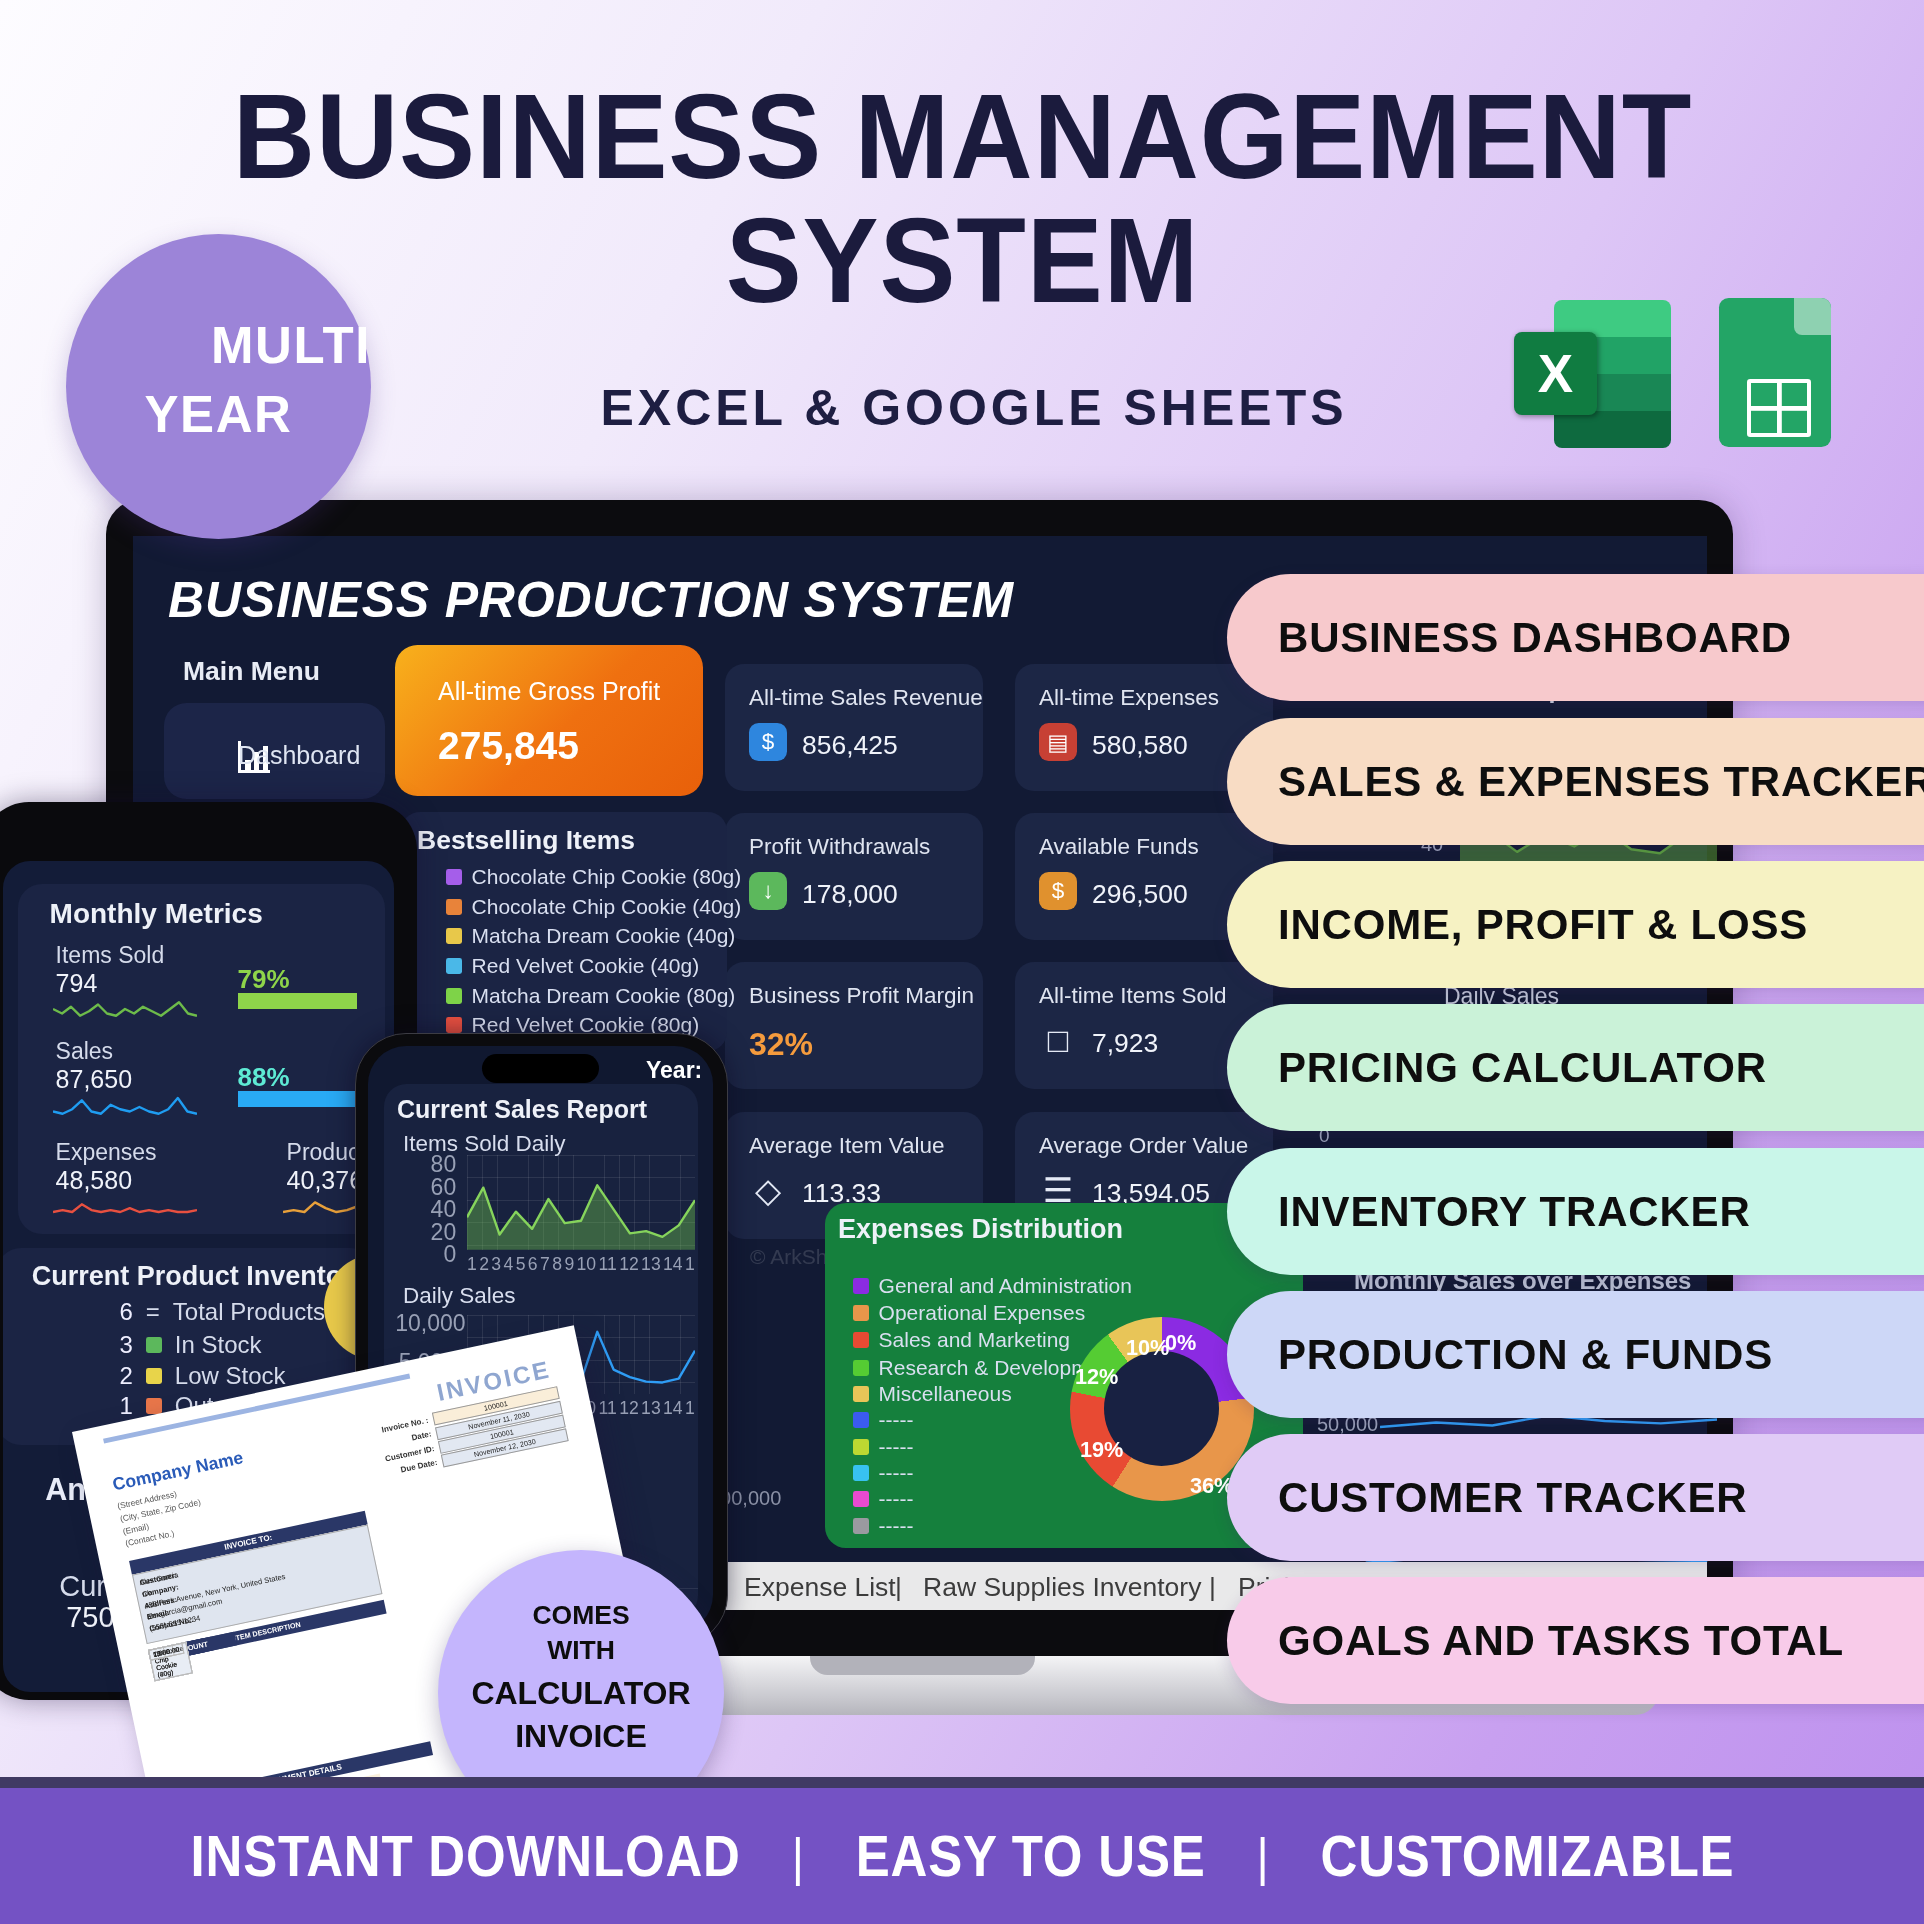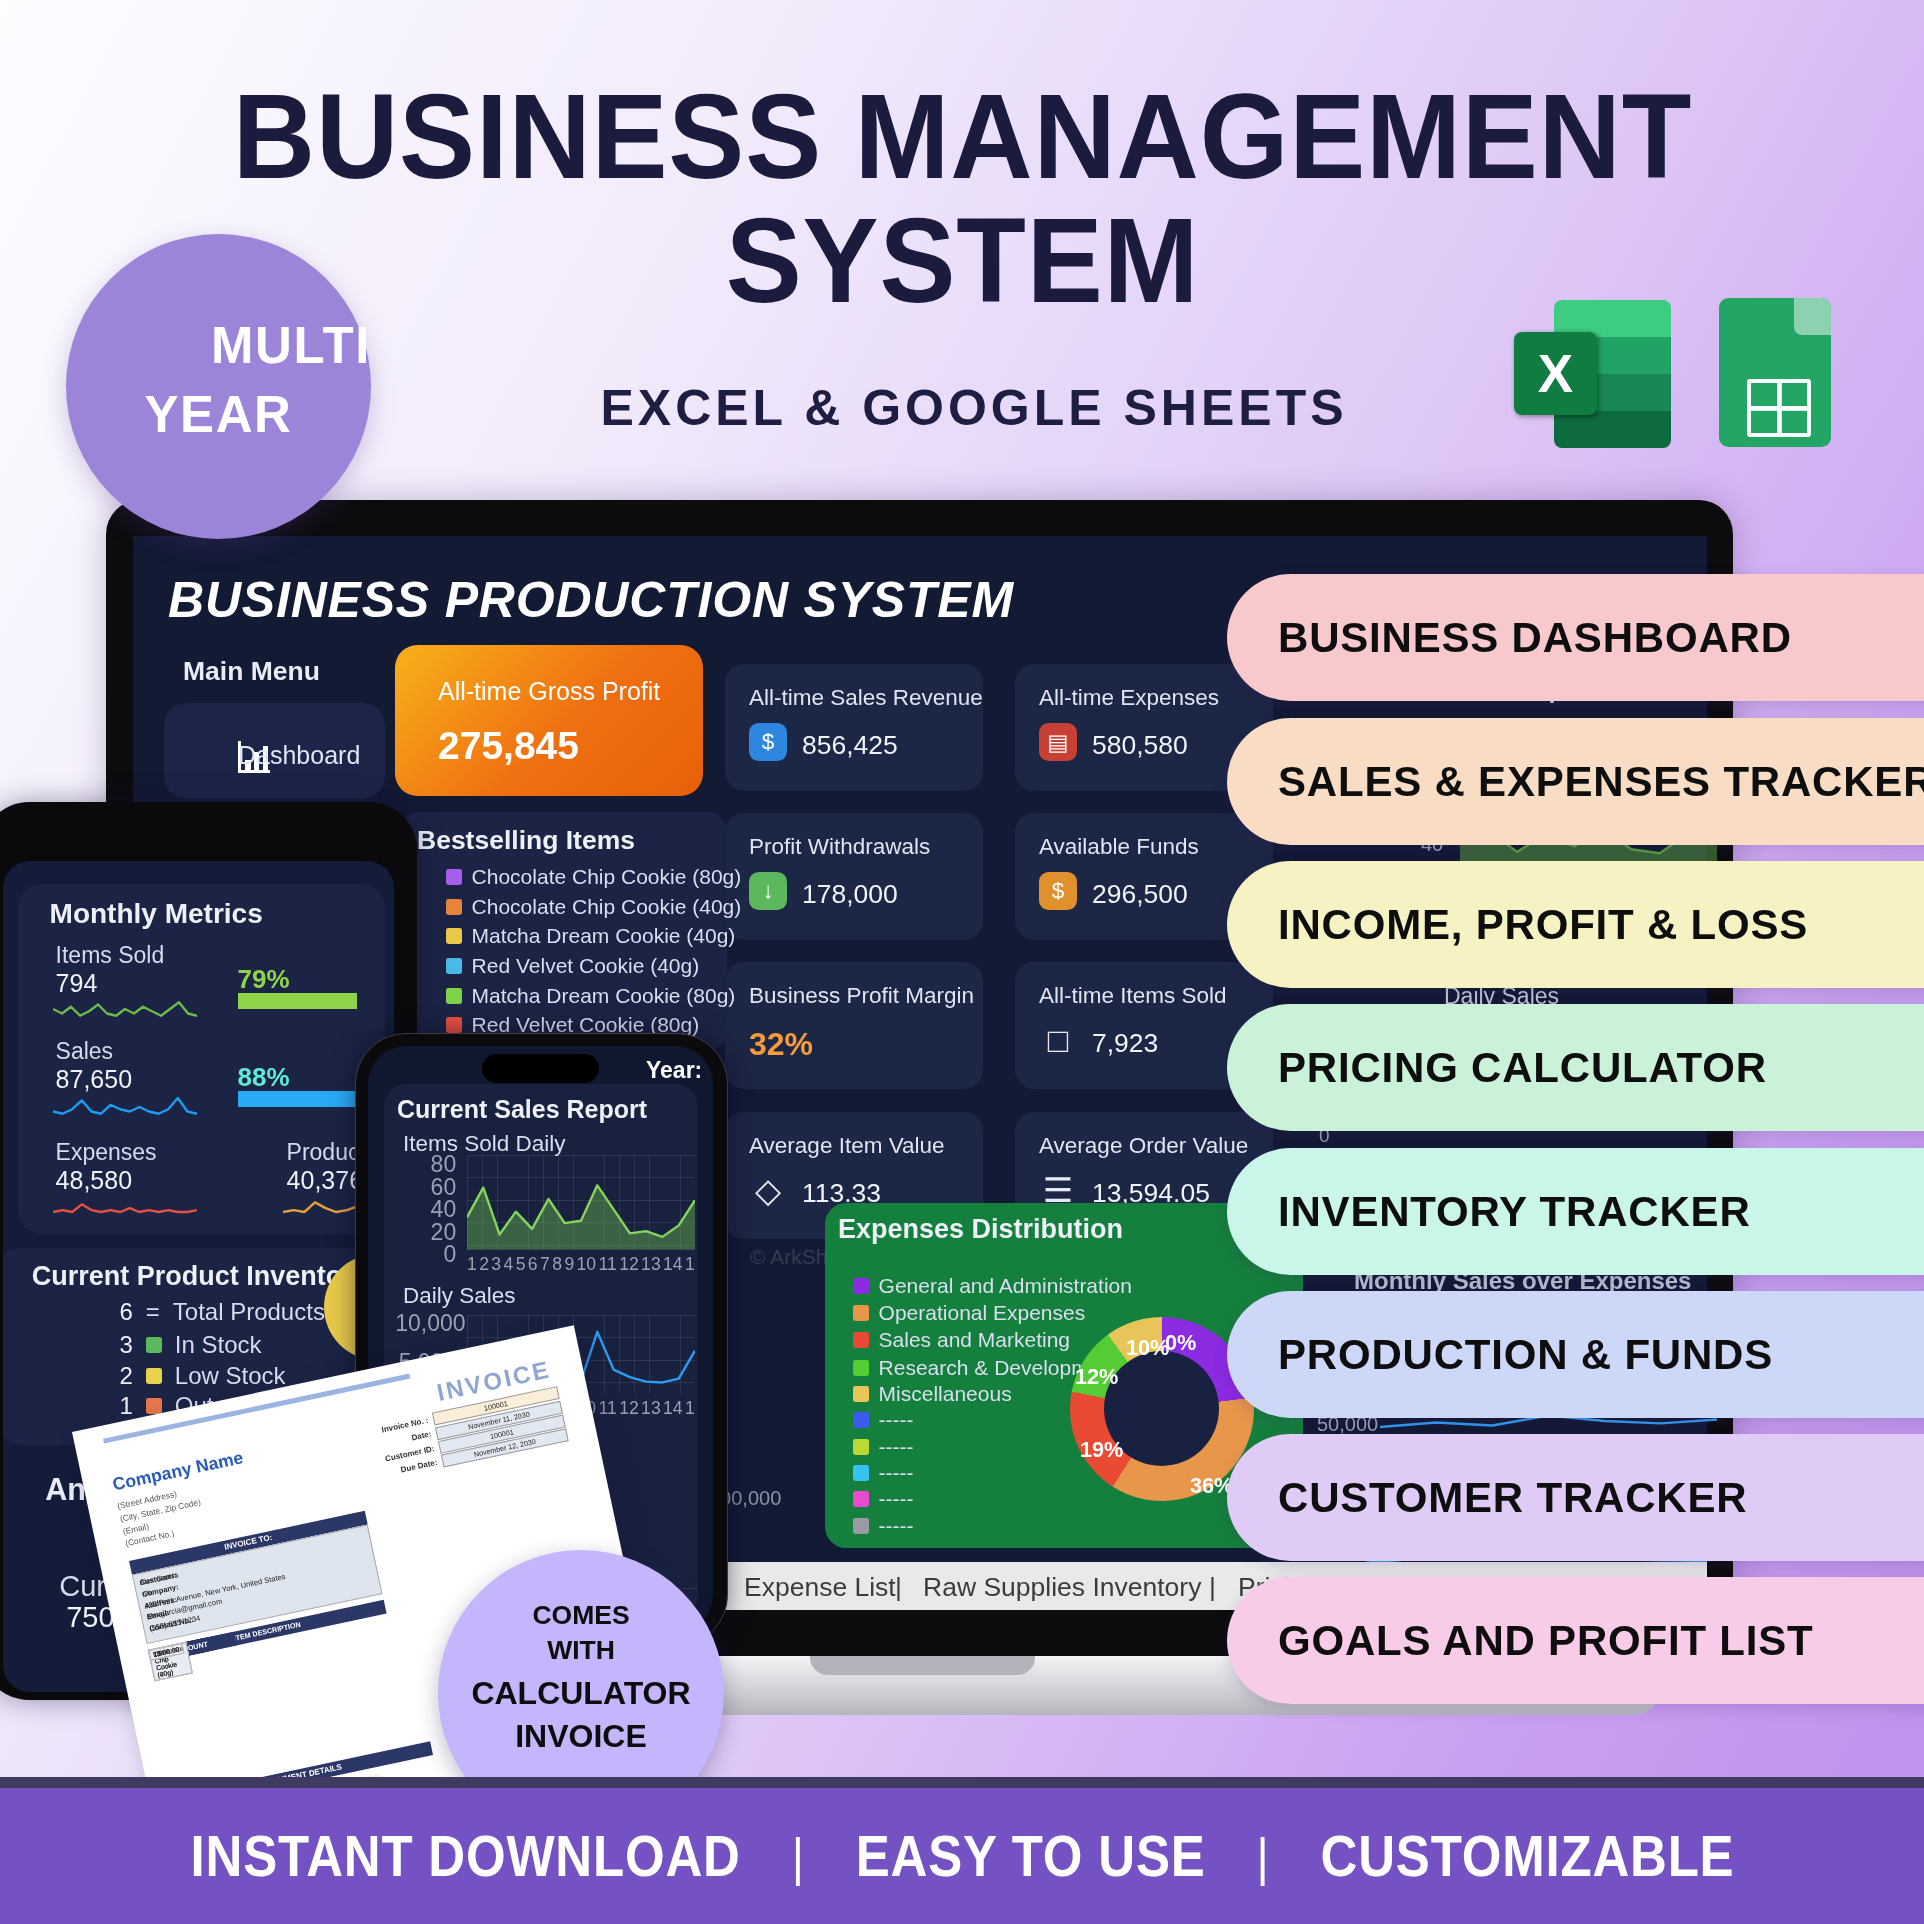--- a/index.html
+++ b/index.html
@@ -586,21 +586,21 @@
 <div class="abs pill" style="top: 1148px; background: rgb(201, 246, 233);">
     <span>INVENTORY TRACKER</span>
   </div>
 <div class="abs pill" style="top: 1291px; background: rgb(205, 215, 247);">
     <span>PRODUCTION &amp; FUNDS</span>
   </div>
 <div class="abs pill" style="top: 1434px; background: rgb(224, 203, 246);">
     <span>CUSTOMER TRACKER</span>
   </div>
 <div class="abs pill" style="top: 1577px; background: rgb(248, 203, 233);">
-    <span>GOALS AND PROFIT LIST</span>
+    <span>GOALS AND TASKS TOTAL</span>
   </div>
 
 <div class="abs bstrip"></div>
 <div class="abs bbar">
   <span>INSTANT DOWNLOAD</span>
   <span class="sep">|</span>
   <span>EASY TO USE</span>
   <span class="sep">|</span>
   <span>CUSTOMIZABLE</span>
 </div>

